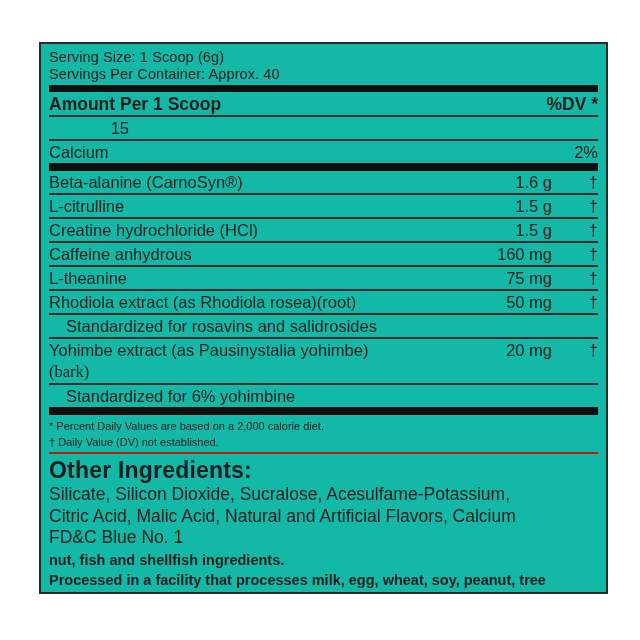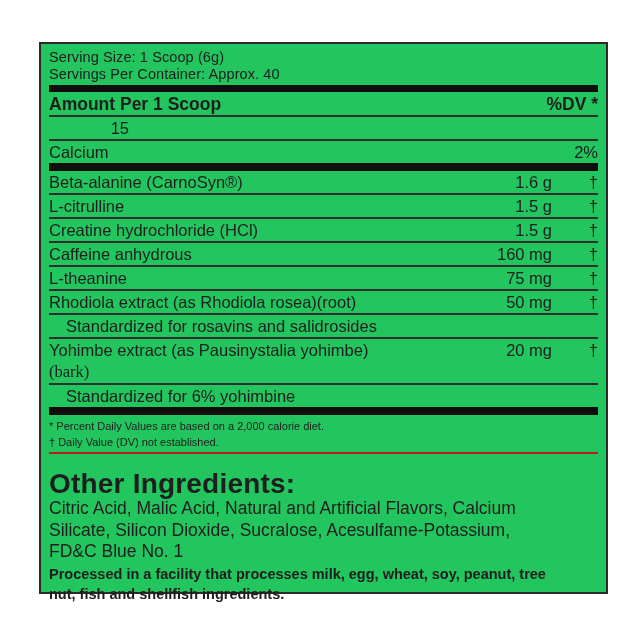--- a/index.html
+++ b/index.html
@@ -9,21 +9,21 @@
     font-family:"Liberation Sans","DejaVu Sans",sans-serif;
     color:#1e1e1e;
     position:relative;
     -webkit-font-smoothing:antialiased;
   }
   .label-box{
     position:absolute;left:39px;top:42px;
     width:569px;height:552px;
     box-sizing:border-box;
     border:2px solid #2b2b2b;
-    background:#22c55e;
+    background:#14b8a6;
     padding:5px 8px 0 8px;
   }
   .serving-block{font-size:14.5px;line-height:17px;letter-spacing:0.1px;}
   .bar{background:#0e0e0e;height:7px;margin-top:2px;}
   .bar.thick{height:8px;margin-top:0;}
   .hdr{
     display:flex;justify-content:space-between;align-items:flex-end;
     font-weight:bold;font-size:17.5px;line-height:22px;
     border-bottom:2px solid #2f2f2f;padding:1px 0 0 0;
   }
@@ -38,22 +38,22 @@
   .row .dv{width:46px;text-align:right;white-space:nowrap;}
   .row .amt.cal-center{padding-right:16px;box-sizing:border-box;}
   .row.indent .nm{padding-left:17px;}
   .nm .line2{display:block;font-family:Liberation Serif, serif;}
   .footnotes{
     font-size:11px;line-height:16px;
     padding:3px 0 2px 0;
     border-bottom:2px solid #b91c1c;
   }
   .oi-heading{
-    font-weight:bold;font-size:28px;line-height:28px;
-    margin-top:16px;letter-spacing:0.2px;
+    font-weight:bold;font-size:23px;line-height:28px;
+    margin-top:2px;letter-spacing:0.2px;
   }
   .oi-body{font-size:17.5px;line-height:21.5px;}
   .oi-body .bline{display:block;}
   .allergen{
     font-weight:bold;font-size:14.5px;line-height:20.5px;margin-top:1px;
   }
   .allergen .bline{display:block;}
 </style>
 </head>
 <body>
@@ -132,23 +132,23 @@
   <div class="bar thick"></div>
 
   <div class="footnotes">
     <div>* Percent Daily Values are based on a 2,000 calorie diet.</div>
     <div>† Daily Value (DV) not established.</div>
   </div>
 
   <div class="oi-heading">Other Ingredients:</div>
 
   <div class="oi-body">
+    <span class="bline">Silicate, Silicon Dioxide, Sucralose, Acesulfame-Potassium,</span>
     <span class="bline">Citric Acid, Malic Acid, Natural and Artificial Flavors, Calcium</span>
-    <span class="bline">Silicate, Silicon Dioxide, Sucralose, Acesulfame-Potassium,</span>
     <span class="bline">FD&amp;C Blue No. 1</span>
   </div>
 
   <div class="allergen">
+    <span class="bline">nut, fish and shellfish ingredients.</span>
     <span class="bline">Processed in a facility that processes milk, egg, wheat, soy, peanut, tree</span>
-    <span class="bline">nut, fish and shellfish ingredients.</span>
   </div>
 
 </div>
 
 </body></html>

